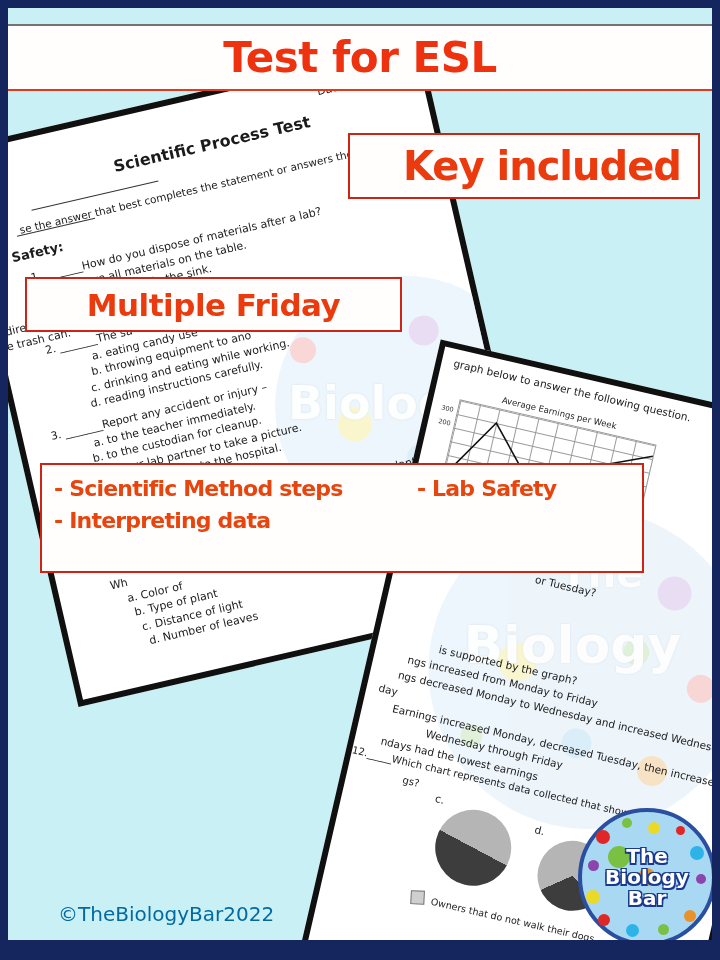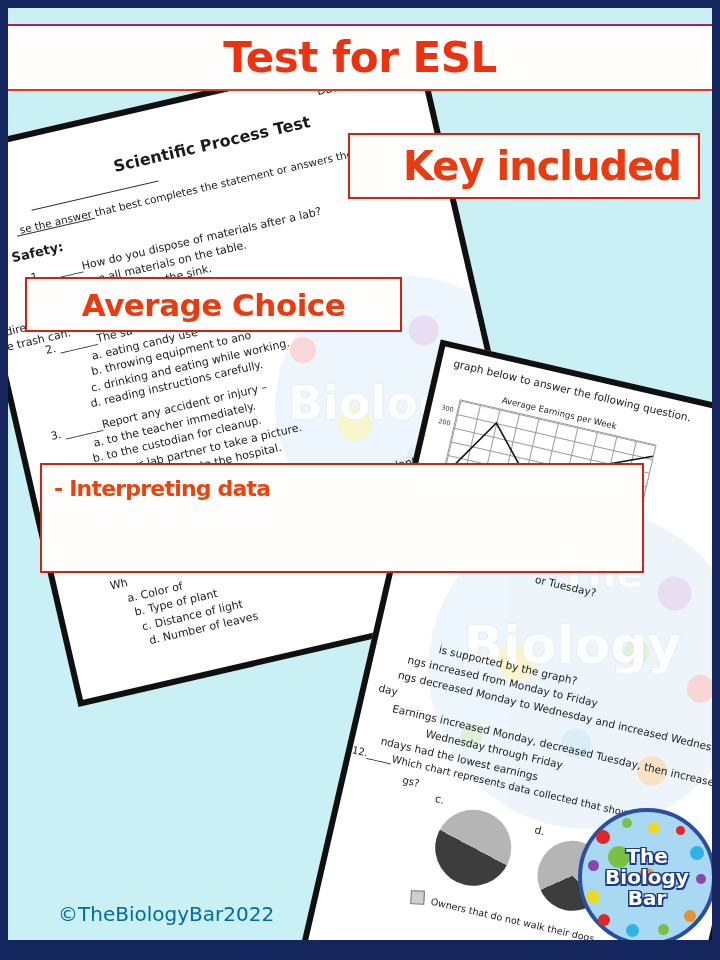--- a/index.html
+++ b/index.html
@@ -8,21 +8,21 @@
     background:#15265f;
     font-family:"DejaVu Sans", sans-serif;
   }
   .canvas {
     position:absolute; left:8px; top:8px; width:704px; height:932px;
     background:#c9f0f5; overflow:hidden;
   }
   
   .banner {
     position:absolute; left:0; top:16px; width:100%; height:63px;
-    background:#fffefd; border-top:2px solid #be185d; border-bottom:2px solid #e03a1a;
+    background:#fffefd; border-top:2px solid #737373; border-bottom:2px solid #e03a1a;
     display:flex; align-items:center; justify-content:center; z-index:6;
   }
   .banner span { font-size:42px; font-weight:bold; color:#ee3210; letter-spacing:-0.5px; }
   
   .sheet { position:absolute; background:#fff; border:6px solid #101010; overflow:hidden; box-sizing:content-box; }
   .s1 { left:0px;  top:80px;  width:470px; height:560px; transform:rotate(-13deg); z-index:1; }
   .s2 { left:352px; top:368px; width:390px; height:660px; transform:rotate(13deg);  z-index:2; }
   .t  { position:absolute; font-size:11px; color:#1b1b1b; white-space:nowrap; }
   .tt { font-size:16px; font-weight:bold; }
   .sec { font-size:13px; font-weight:bold; }
@@ -196,24 +196,28 @@
 
   <div class="banner">
     <span>Test for ESL</span>
   </div>
 
   <div class="box key">
     <span>Key included</span>
   </div>
 
   <div class="box mc">
-    <span>Average Choice</span>
+    <span>Multiple Friday</span>
   </div>
 
   <div class="box features">
+    <div class="row">
+      <span>- Scientific Method steps</span>
+      <span class="right">- Lab Safety</span>
+    </div>
     <div class="row">
       <span>- Interpreting data</span>
     </div>
   </div>
 
 
   <span class="copyright">©TheBiologyBar2022</span>
 
   <div class="logo">
     <i style="left:14px;top:18px;width:14px;height:14px;background:#e02727"></i>

